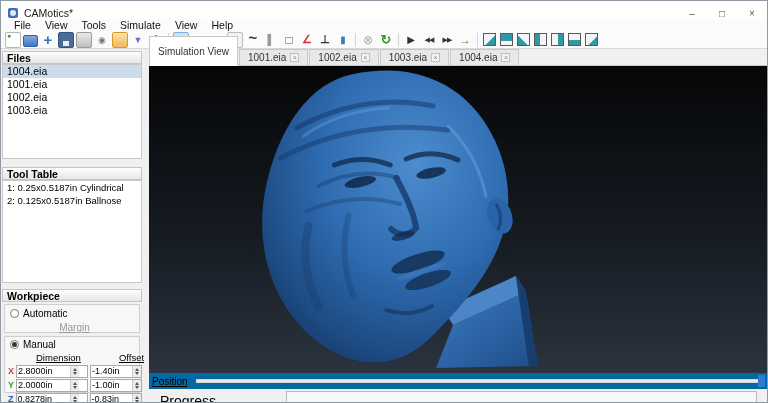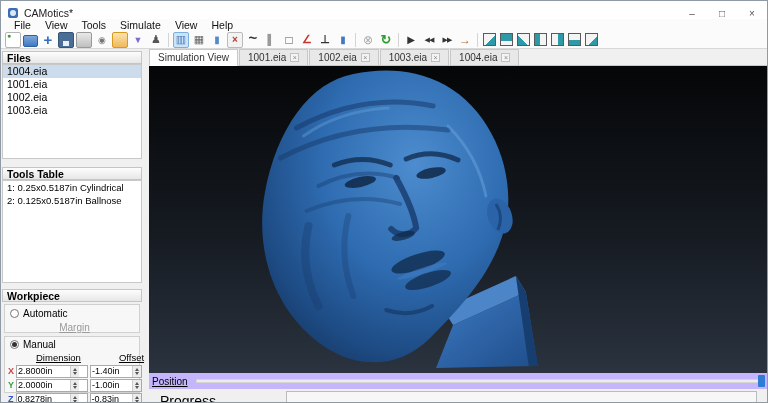--- a/index.html
+++ b/index.html
@@ -102,28 +102,28 @@
   .fval{ font-size:9px; padding:0 1px; white-space:nowrap;}
   .fdim{ width:72px;} .foff{ width:52px;}
   .fdim .fval{ width:53px;} .foff .fval{ width:41px;}
 
   
   .main{ position:absolute; left:148px; top:48px; right:0; height:355px; background:#f0f0f0;}
   .tabbar{ position:absolute; left:0; top:0; right:0; height:17px; display:flex; align-items:flex-end;
            border-bottom:1px solid #c8c8c8; background:#f0f0f0;}
   .tab{ height:16px; display:flex; align-items:center; padding:0 8px; font-size:10px; color:#333;
         border:1px solid #c8c8c8; border-bottom:none; background:#e8e8e8; margin-right:1px; gap:4px;}
-  .tab.active{ background:#fff; height:17px; margin-bottom:-1px; border-bottom:1px solid #fff;}
+  .tab.active{ background:#fff; height:30px; margin-bottom:-1px; border-bottom:1px solid #fff;}
   .tclose{ width:9px; height:9px; border:1px solid #c0c0c0; background:#f4f4f4; font-size:7px;
            line-height:7px; text-align:center; color:#888;}
   .viewport{ position:absolute; left:0; top:17px; right:0; height:307px;
              background:linear-gradient(#050607, #161b22 55%, #2a333f); overflow:hidden;}
   .viewport svg{ display:block; width:100%; height:100%;}
 
-  .posrow{ position:absolute; left:0; top:324px; right:0; height:16px; background:#c4b5fd;
+  .posrow{ position:absolute; left:0; top:324px; right:0; height:16px; background:#0369a1;
            display:flex; align-items:center;}
   .poslabel{ font-size:10px; margin-left:3px; text-decoration:underline;}
   .slider{ position:relative; flex:1; height:14px; margin:0 2px 0 8px;}
   .groove{ position:absolute; left:0; right:0; top:5px; height:4px; background:#ececec;
            border:1px solid #d5d5d5;}
   .handle{ position:absolute; right:0; top:1px; width:7px; height:12px; background:#2f7bd6; border-radius:1px;}
   .progrow{ position:absolute; left:0; top:340px; right:0; height:15px; background:#f0f0f0;
             display:flex; align-items:flex-start;}
   .proglabel{ font-size:14px; margin:4px 0 0 11px; width:126px;}
   .progbar{ flex:1; height:18px; margin:2px 10px 0 0; background:#f7f7f7; border:1px solid #bbb;}
@@ -194,21 +194,21 @@
   <div class="sidebar">
 
     <div class="phead" style="top:2px;">Files</div>
     <div class="plist" style="top:15px; height:95px;">
       <div class="lrow sel">1004.eia</div>
       <div class="lrow">1001.eia</div>
       <div class="lrow">1002.eia</div>
       <div class="lrow">1003.eia</div>
     </div>
 
-    <div class="phead" style="top:118px;">Tools Table</div>
+    <div class="phead" style="top:118px;">Tool Table</div>
     <div class="plist" style="top:131px; height:103px; font-size:9.5px;">
       <div class="lrow">1: 0.25x0.5187in Cylindrical</div>
       <div class="lrow">2: 0.125x0.5187in Ballnose</div>
     </div>
 
     <div class="phead" style="top:240px;">Workpiece</div>
 
     <div class="groupbox" style="top:255px; height:29px;">
       <div class="radiorow">
         <span class="radio"></span>

